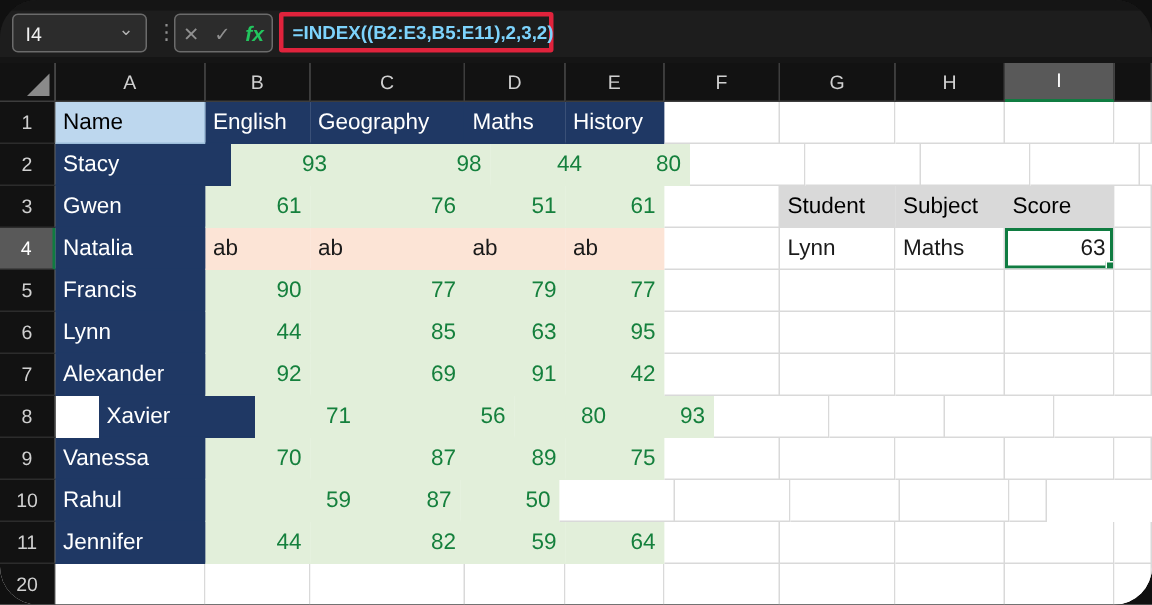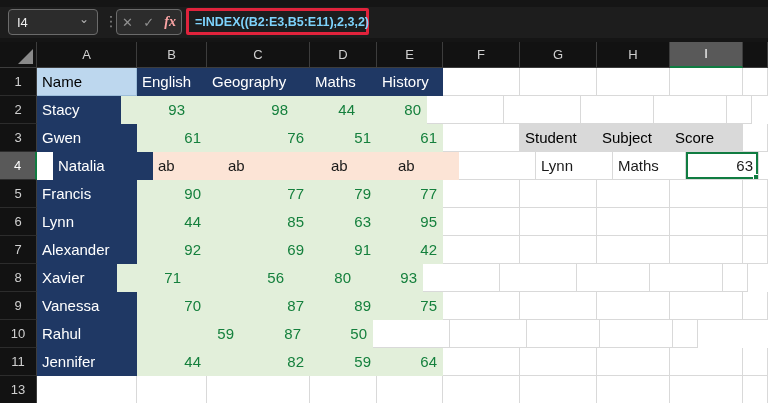--- a/index.html
+++ b/index.html
@@ -1,41 +1,41 @@
 <!DOCTYPE html>
 <html><head>
 <meta charset="utf-8">
 <style>
   * { margin:0; padding:0; box-sizing:border-box; }
   html,body { background:#101010; }
   body { font-family:"Liberation Sans", sans-serif; }
   #app {
     position:relative; width:768px; height:403px;
-    background:#1c1c1c; overflow:hidden;
+    background:#1c1c1c; overflow:hidden;border-radius:25px;
   }
 
   
   #topbar { position:absolute; left:0; top:0; width:768px; height:42px; background:#1d1d1d; }
   #topbar::before { content:""; position:absolute; left:0; top:0; width:100%; height:7px; background:#151515; }
   #topbar::after  { content:""; position:absolute; left:0; bottom:0; width:100%; height:4px; background:#151515; }
   .namebox {
     position:absolute; left:8px; top:9px; width:90px; height:26px;
     background:#2c2c2c; border:1px solid #6b6b6b; border-radius:4px;
     display:flex; align-items:center; padding:0 8px; z-index:2;
   }
   .namebox .nb-val { color:#f0f0f0; font-size:13px; flex:1; }
   .namebox .chev { color:#b3b3b3; font-size:12px; line-height:10px; margin-top:-6px; }
   .dots { position:absolute; left:104px; top:13px; color:#8f8f8f; font-size:14px; letter-spacing:0; z-index:2; }
   .fbtns {
     position:absolute; left:116px; top:9px; width:66px; height:26px;
     background:#2c2c2c; border:1px solid #6b6b6b; border-radius:4px;
     display:flex; align-items:center; justify-content:space-around; z-index:2;
   }
   .fbtn { color:#909090; font-size:13px; }
-  .fbtn.fx { font-family:Liberation Serif, serif; font-style:italic; font-weight:bold; color:#fca5a5; font-size:14px; }
+  .fbtn.fx { font-family:Liberation Sans, sans-serif; font-style:italic; font-weight:bold; color:#22c55e; font-size:14px; }
   .redbox {
     position:absolute; left:186px; top:8px; width:183px; height:27px;
     border:3px solid #e0233c; border-radius:2px;
     display:flex; align-items:center; z-index:2;
   }
   .formula-text { color:#7dd3fc; font-size:12.5px; font-weight:bold; padding-left:6px; white-space:nowrap; letter-spacing:0; }
 
   
   #sheet { position:absolute; left:0; top:42px; width:768px; height:361px; background:#fff; overflow:hidden; }
   .srow { display:flex; height:28px; }
@@ -126,21 +126,21 @@
         <div class="cell s-navy" style="width: 67px;">Maths</div>
         <div class="cell s-navy" style="width: 66px;">History</div>
         <div class="cell s-plain" style="width: 77px;"></div>
         <div class="cell s-plain" style="width: 77px;"></div>
         <div class="cell s-plain" style="width: 73px;"></div>
         <div class="cell s-plain" style="width: 73px;"></div>
         <div class="cell s-plain" style="width: 25px;"></div>
       </div>
       <div class="srow">
         <div class="rowhdr">2</div>
-        <div class="cell s-navy" style="width: 84px;">Stacy</div>
+        <div class="cell s-navy" style="width: 117px;">Stacy</div>
         <div class="cell s-green ar" style="width: 70px;">93</div>
         <div class="cell s-green ar" style="width: 103px;">98</div>
         <div class="cell s-green ar" style="width: 67px;">44</div>
         <div class="cell s-green ar" style="width: 66px;">80</div>
         <div class="cell s-plain" style="width: 77px;"></div>
         <div class="cell s-plain" style="width: 77px;"></div>
         <div class="cell s-plain" style="width: 73px;"></div>
         <div class="cell s-plain" style="width: 73px;"></div>
         <div class="cell s-plain" style="width: 25px;"></div>
       </div>
@@ -152,21 +152,21 @@
         <div class="cell s-green ar" style="width: 67px;">51</div>
         <div class="cell s-green ar" style="width: 66px;">61</div>
         <div class="cell s-plain" style="width: 77px;"></div>
         <div class="cell s-grayhdr" style="width: 77px;">Student</div>
         <div class="cell s-grayhdr" style="width: 73px;">Subject</div>
         <div class="cell s-grayhdr" style="width: 73px;">Score</div>
         <div class="cell s-plain" style="width: 25px;"></div>
       </div>
       <div class="srow">
         <div class="rowhdr sel">4</div>
-        <div class="cell s-navy" style="width: 100px; margin-left: 16px;">Natalia</div>
+        <div class="cell s-navy" style="width: 100px;">Natalia</div>
         <div class="cell s-peach" style="width: 70px;">ab</div>
         <div class="cell s-peach" style="width: 103px;">ab</div>
         <div class="cell s-peach" style="width: 67px;">ab</div>
         <div class="cell s-peach" style="width: 66px;">ab</div>
         <div class="cell s-plain" style="width: 77px;"></div>
         <div class="cell s-plain" style="width: 77px;">Lynn</div>
         <div class="cell s-plain" style="width: 73px;">Maths</div>
         <div class="cell s-plain ar selected" style="width: 73px;">63<div class="handle"></div></div>
         <div class="cell s-plain" style="width: 25px;"></div>
       </div>
@@ -204,21 +204,21 @@
         <div class="cell s-green ar" style="width: 67px;">91</div>
         <div class="cell s-green ar" style="width: 66px;">42</div>
         <div class="cell s-plain" style="width: 77px;"></div>
         <div class="cell s-plain" style="width: 77px;"></div>
         <div class="cell s-plain" style="width: 73px;"></div>
         <div class="cell s-plain" style="width: 73px;"></div>
         <div class="cell s-plain" style="width: 25px;"></div>
       </div>
       <div class="srow">
         <div class="rowhdr">8</div>
-        <div class="cell s-navy" style="width: 80px;">Xavier</div>
+        <div class="cell s-navy" style="width: 104px; margin-left: 29px;">Xavier</div>
         <div class="cell s-green ar" style="width: 70px;">71</div>
         <div class="cell s-green ar" style="width: 103px;">56</div>
         <div class="cell s-green ar" style="width: 67px;">80</div>
         <div class="cell s-green ar" style="width: 66px;">93</div>
         <div class="cell s-plain" style="width: 77px;"></div>
         <div class="cell s-plain" style="width: 77px;"></div>
         <div class="cell s-plain" style="width: 73px;"></div>
         <div class="cell s-plain" style="width: 73px;"></div>
         <div class="cell s-plain" style="width: 25px;"></div>
       </div>
@@ -254,21 +254,21 @@
         <div class="cell s-green ar" style="width: 103px;">82</div>
         <div class="cell s-green ar" style="width: 67px;">59</div>
         <div class="cell s-green ar" style="width: 66px;">64</div>
         <div class="cell s-plain" style="width: 77px;"></div>
         <div class="cell s-plain" style="width: 77px;"></div>
         <div class="cell s-plain" style="width: 73px;"></div>
         <div class="cell s-plain" style="width: 73px;"></div>
         <div class="cell s-plain" style="width: 25px;"></div>
       </div>
       <div class="srow">
-        <div class="rowhdr">13</div>
+        <div class="rowhdr">20</div>
         <div class="cell s-plain" style="width: 100px;"></div>
         <div class="cell s-plain" style="width: 70px;"></div>
         <div class="cell s-plain" style="width: 103px;"></div>
         <div class="cell s-plain" style="width: 67px;"></div>
         <div class="cell s-plain" style="width: 66px;"></div>
         <div class="cell s-plain" style="width: 77px;"></div>
         <div class="cell s-plain" style="width: 77px;"></div>
         <div class="cell s-plain" style="width: 73px;"></div>
         <div class="cell s-plain" style="width: 73px;"></div>
         <div class="cell s-plain" style="width: 25px;"></div>

